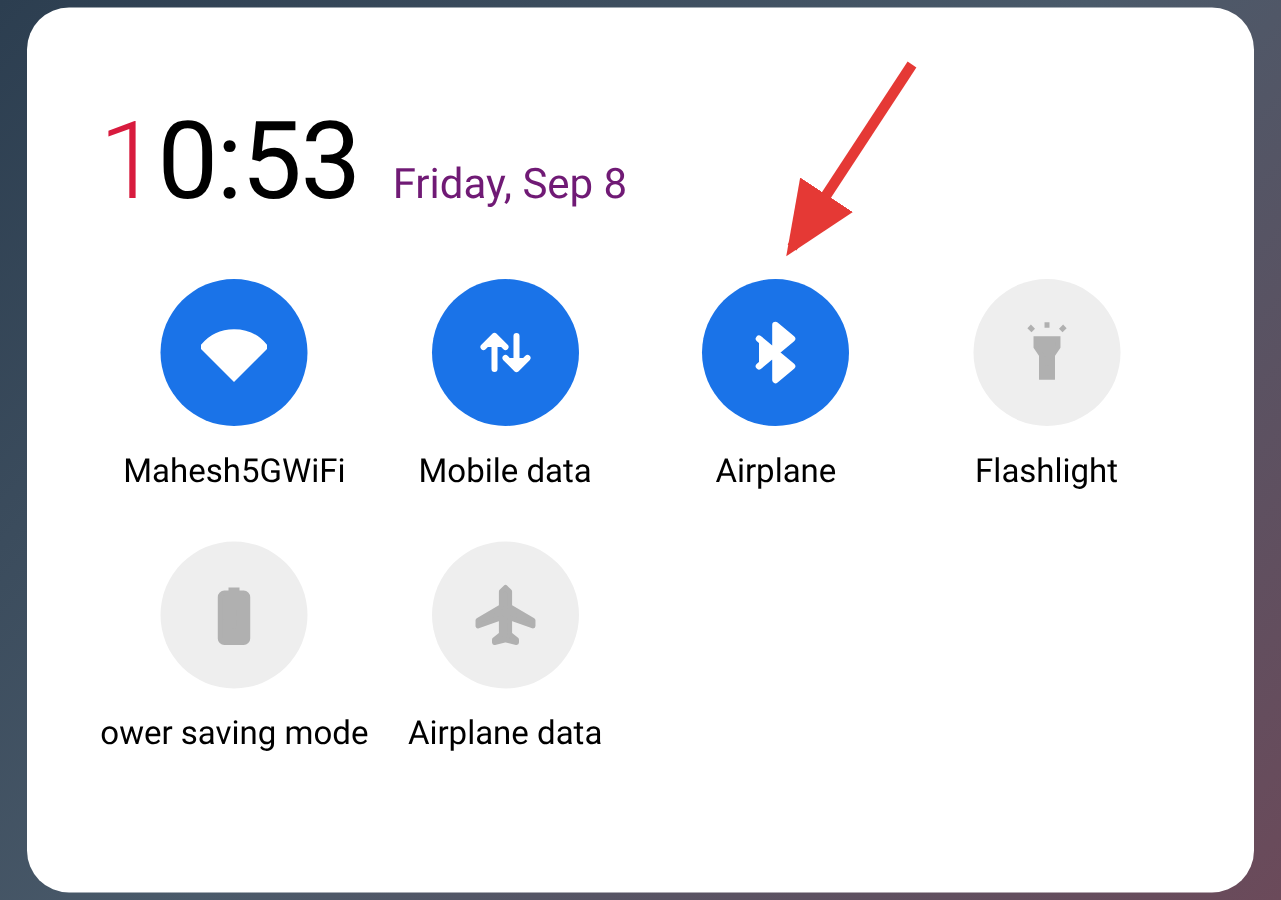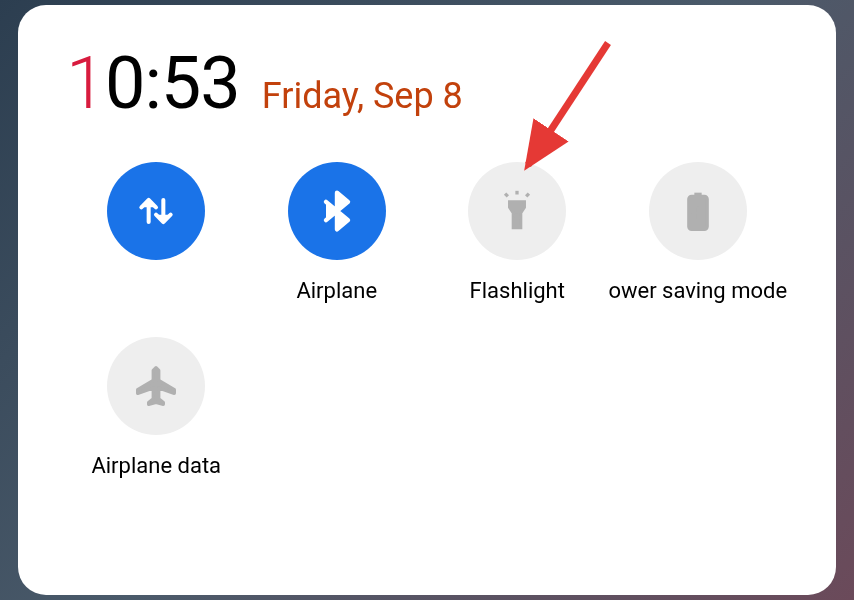--- a/index.html
+++ b/index.html
@@ -15,42 +15,42 @@
       display: flex;
       align-items: center;
       justify-content: center;
       overflow: hidden;
     }
     .panel {
       background: #ffffff;
       border-radius: 28px;
       width: 818px;
       height: 590px;
-      padding: 36px 48px;
+      padding: 60px 48px;
       position: relative;
     }
     .header {
       display: flex;
       align-items: baseline;
       gap: 22px;
       margin-bottom: 36px;
     }
     .time {
       font-size: 72px;
       font-weight: 400;
       color: #000;
       letter-spacing: -1px;
     }
     .time .first-digit {
       color: #d81b3e;
       font-weight: 300;
     }
     .date {
-      font-size: 36px;
-      color: #c2410c;
+      font-size: 28px;
+      color: #701a75;
       font-weight: 400;
     }
     .toggles-grid {
       display: grid;
       grid-template-columns: repeat(4, 1fr);
       gap: 34px 0;
       margin-top: 20px;
     }
     .toggle {
       display: flex;
@@ -107,28 +107,37 @@
 <div class="panel">
   <div class="header">
     <div class="time">
       <span class="first-digit">1</span><span>0:53</span>
     </div>
     <div class="date">Friday, Sep 8</div>
   </div>
 
   <div class="toggles-grid">
 
+    <div class="toggle">
+      <div class="toggle-circle active">
+        <svg viewBox="0 0 24 24">
+            <path d="M12 4 C7 4 2.7 6.4 0 10 L12 22 L24 10 C21.3 6.4 17 4 12 4 Z" fill="#ffffff"></path>
+          </svg>
+      </div>
+      <div class="toggle-label">Mahesh5GWiFi</div>
+    </div>
 
     <div class="toggle">
       <div class="toggle-circle active">
         <svg viewBox="0 0 24 24" fill="none" stroke="#ffffff" stroke-width="2.2">
           <path d="M8 18 L8 6 M4 10 L8 6 L12 10" stroke-linecap="round" stroke-linejoin="round"></path>
           <path d="M16 6 L16 18 M12 14 L16 18 L20 14" stroke-linecap="round" stroke-linejoin="round"></path>
         </svg>
       </div>
+      <div class="toggle-label">Mobile data</div>
     </div>
 
     <div class="toggle">
       <div class="toggle-circle active">
         <svg viewBox="0 0 24 24" fill="none" stroke="#ffffff" stroke-width="2.4" stroke-linejoin="round" stroke-linecap="round">
           <path d="M6 7 L18 17 L12 22 L12 2 L18 7 L6 17"></path>
         </svg>
       </div>
       <div class="toggle-label">Airplane</div>
     </div>

